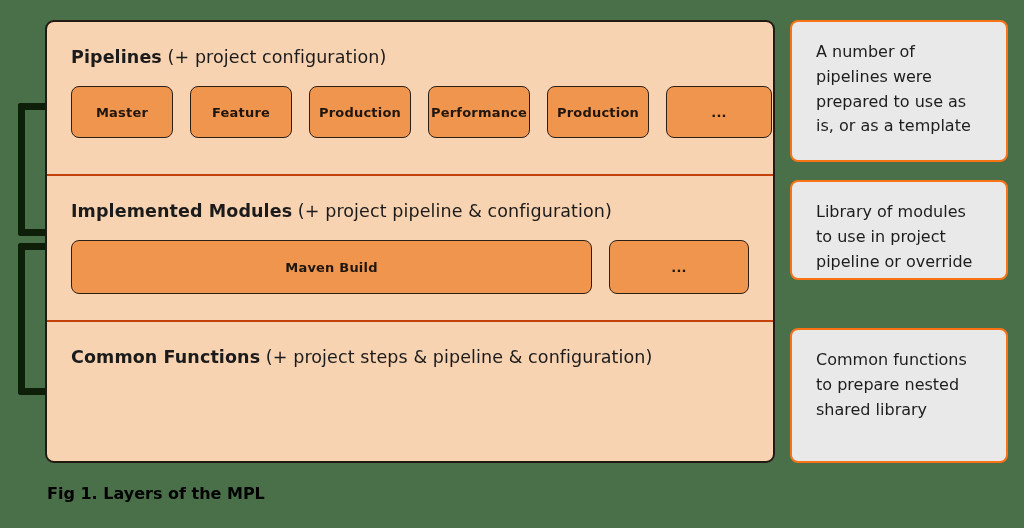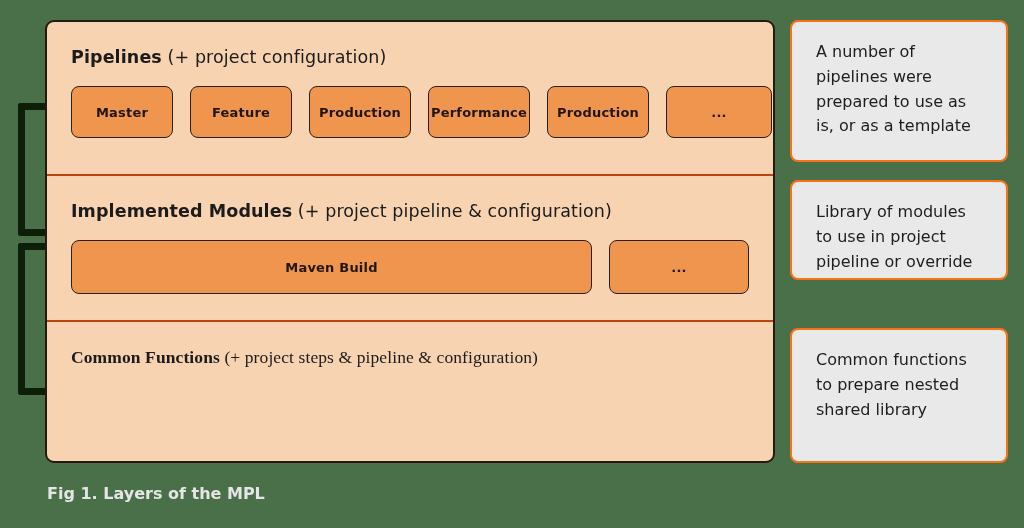--- a/index.html
+++ b/index.html
@@ -41,21 +41,21 @@
     overflow: hidden;
   }
   .layer {
     box-sizing: border-box;
     padding: 0 24px;
     position: relative;
   }
   .layer + .layer { border-top: 2px solid #c2410c; }
   #layer-pipelines { height: 152px; }
   #layer-modules   { height: 146px; }
-  #layer-common    { height: 121px; font-family: Liberation Serif, serif; }
+  #layer-common    { height: 121px; }
 
   .layer-title {
     font-size: 17.5px;
     color: #1b1b1b;
     padding-top: 25px;
     letter-spacing: .1px;
     white-space: nowrap;
   }
   .layer-title .strong { font-weight: bold; }
   .layer-title .light  { font-weight: normal; }
@@ -106,21 +106,21 @@
   #note-modules   { top: 180px; height: 100px; }
   #note-common    { top: 328px; height: 135px; }
 
   
   #figure-caption {
     position: absolute;
     left: 47px;
     top: 484px;
     font-size: 16px;
     font-weight: bold;
-    color: #e5e5e5;
+    color: #000000;
   }
 </style>
 </head>
 <body>
 
 <div class="bracket" id="bracket-top"></div>
 <div class="bracket" id="bracket-bottom"></div>
 
 <div id="layers-panel">
 

